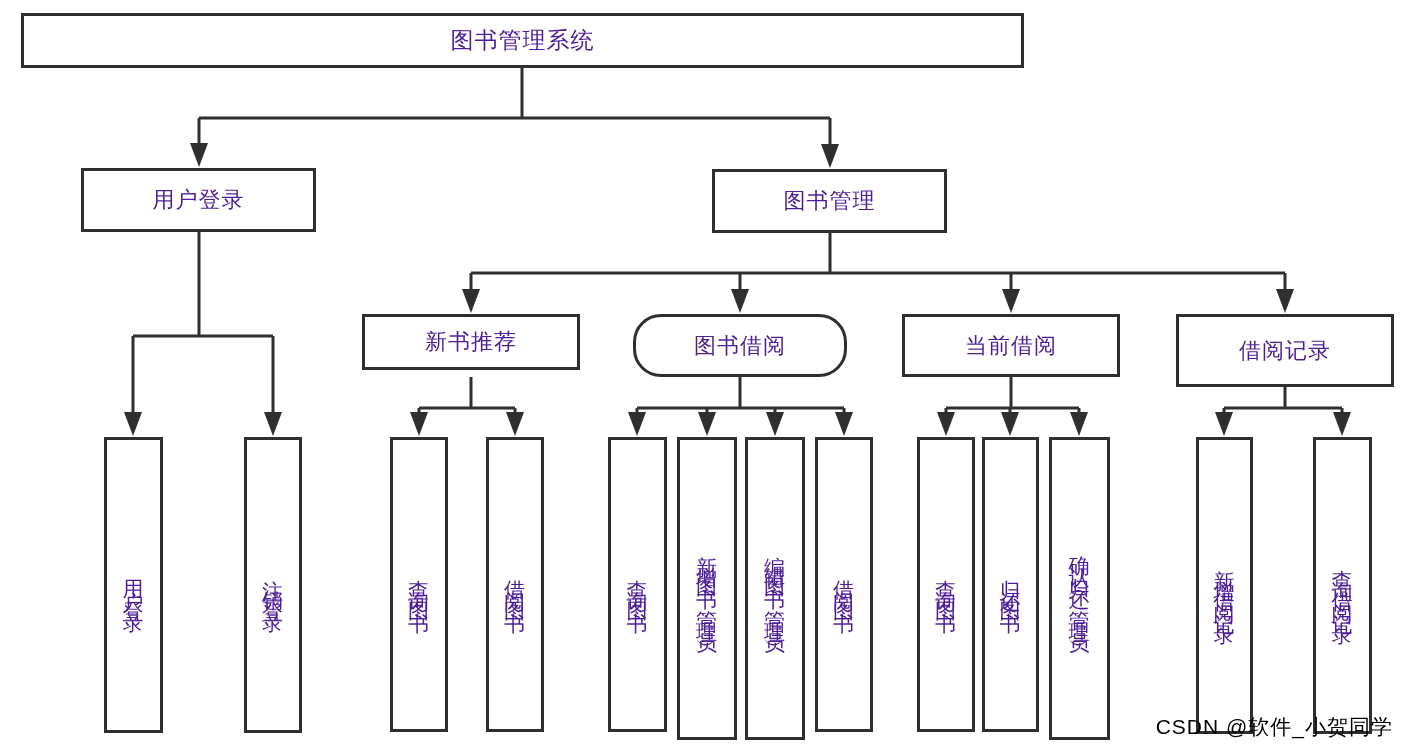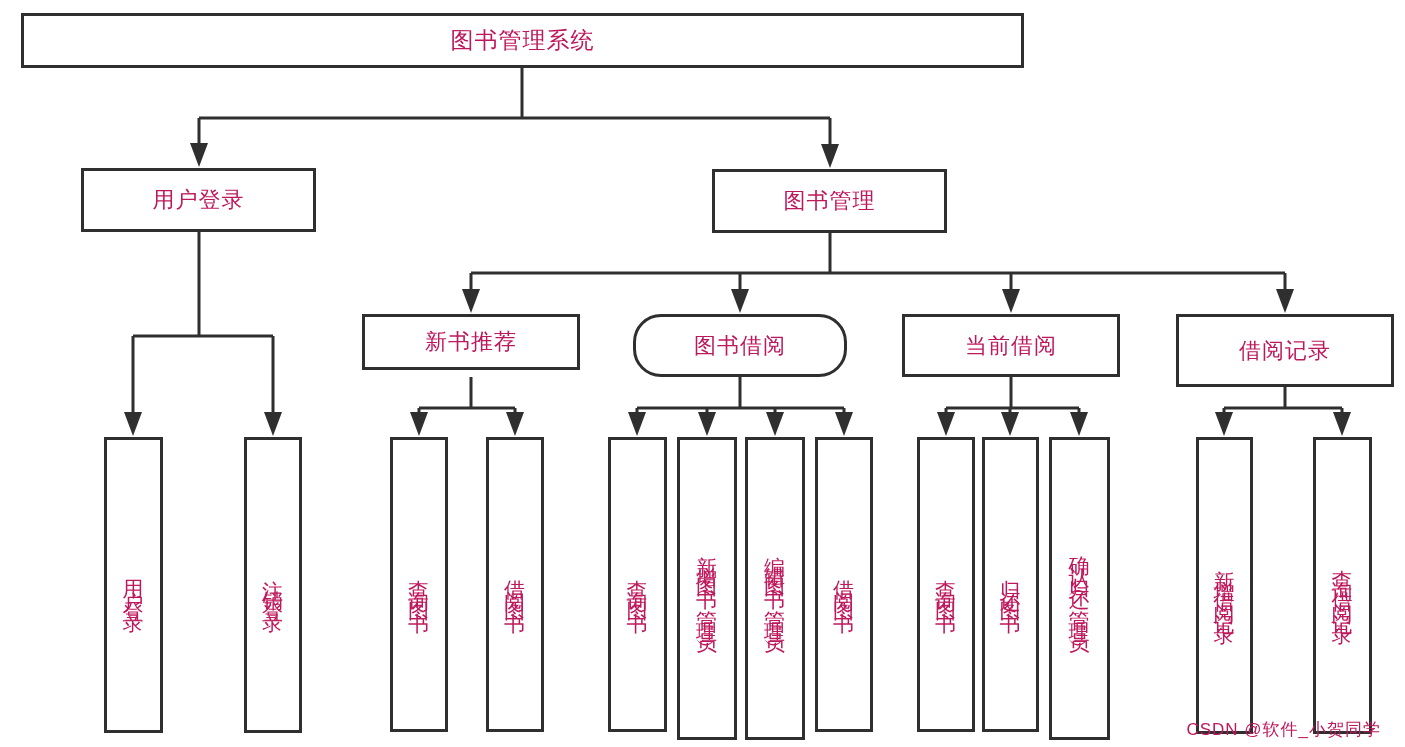--- a/index.html
+++ b/index.html
@@ -18,45 +18,45 @@
     width: 1405px; height: 747px;
     z-index: 1;
   }
   .node {
     position: absolute;
     background: #ffffff;
     border: 3px solid #2f2f2f;
     display: flex;
     align-items: center;
     justify-content: center;
-    color: #be185d;
+    color: #4c1d95;
     z-index: 2;
   }
   .node-h {
     font-size: 22px;
     letter-spacing: 1px;
     white-space: nowrap;
   }
   .node-root { font-size: 23px; }
   .node-v {
     font-size: 21px;
   }
   .node-v .vtext {
     writing-mode: vertical-rl;
     text-orientation: mixed;
     letter-spacing: 11px;
     line-height: 1;
     white-space: nowrap;
   }
   .watermark {
     position: absolute;
-    right: 24px;
+    right: 12px;
     bottom: 6px;
-    font-size: 17px;
-    color: #be185d;
+    font-size: 21px;
+    color: #000000;
     letter-spacing: 1px;
     z-index: 3;
     white-space: nowrap;
   }
 </style>
 </head>
 <body>
 
 <div class="canvas">
 

